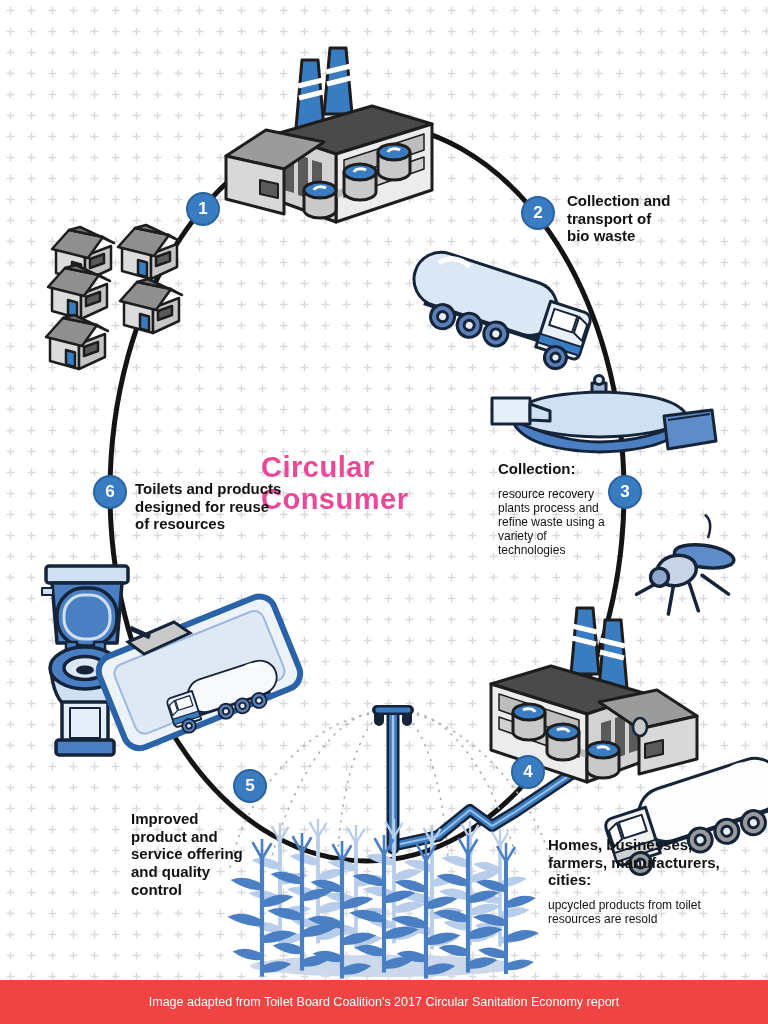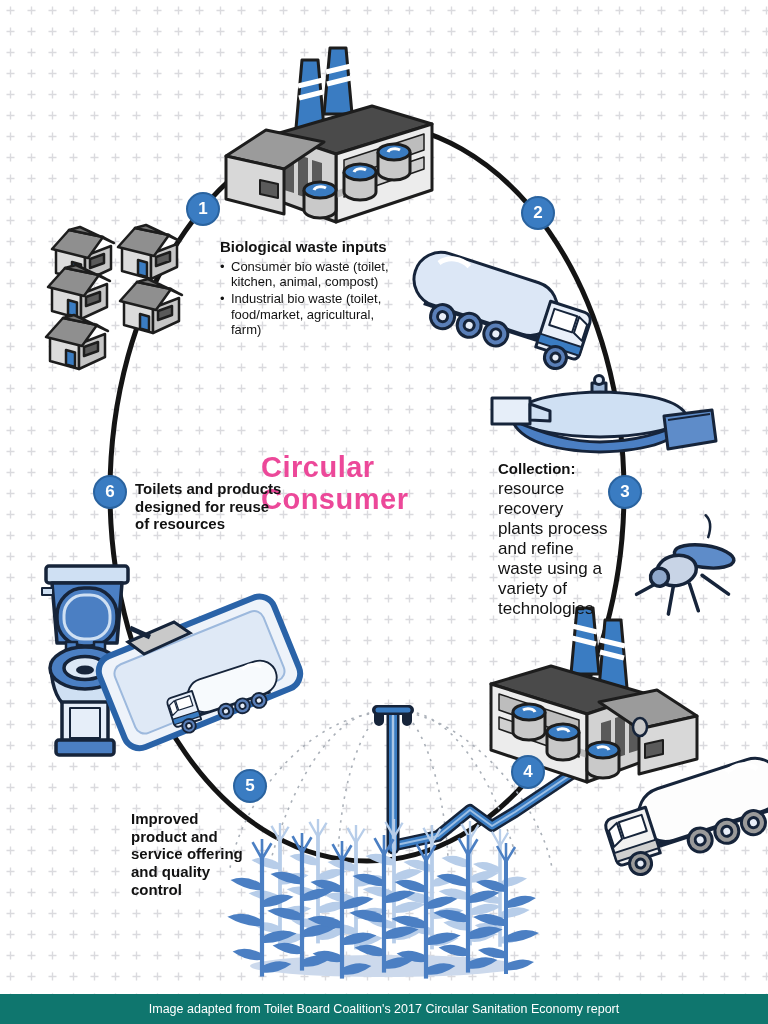--- a/index.html
+++ b/index.html
@@ -1,31 +1,31 @@
 <!DOCTYPE html>
 <html><head>
 <meta charset="utf-8">
 <style>
   html,body{margin:0;padding:0;background:#fff;}
   #page{position:relative;width:768px;height:1024px;overflow:hidden;background:#fff;
         font-family:"Liberation Sans",sans-serif;}
   #scene{position:absolute;left:0;top:0;}
   .step{position:absolute;color:#121212;line-height:1.18;font-size:13px;}
   .step .h{font-weight:700;font-size:15px;display:block;}
-  .step .b{display:block;font-size:17px;margin-top:1px;}
+  .step .b{display:block;font-size:12px;margin-top:9px;}
   .step ul{margin:3px 0 0;padding:0;list-style:none;font-size:13px;}
   .step li{padding-left:11px;position:relative;margin-bottom:2px;}
   .step li::before{content:"\2022";position:absolute;left:0;}
   .badge{position:absolute;width:30px;height:30px;border-radius:50%;
          background:#3a7cc2;border:2px solid #2a639f;color:#fff;font-weight:700;
          font-size:17px;display:flex;align-items:center;justify-content:center;}
   #title{position:absolute;left:261px;top:452px;width:215px;text-align:left;
          color:#ec4899;font-weight:800;font-size:29px;line-height:1.1;letter-spacing:.5px;}
   #title span{display:block;}
-  #footer{position:absolute;left:0;bottom:0;width:768px;height:30px;background:#0f766e;
+  #footer{position:absolute;left:0;bottom:0;width:768px;height:44px;background:#ef4444;
           color:#fff;font-size:12.5px;display:flex;align-items:center;justify-content:center;}
 </style>
 </head>
 <body>
 
 <div id="page">
 
 <svg id="scene" width="768" height="1024" viewBox="0 0 768 1024">
   <defs>
     <pattern id="plusgrid" width="21" height="21" patternUnits="userSpaceOnUse">
@@ -228,34 +228,34 @@
   <div class="badge" style="left:511px;top:755px">
     <span>4</span>
     </div>
   <div class="badge" style="left:233px;top:769px">
     <span>5</span>
     </div>
   <div class="badge" style="left:93px;top:475px">
     <span>6</span>
     </div>
 
-  <div class="step" style="left:220px;top:238px;width:185px">
-    <span class="h">Biological waste inputs</span>
-    <ul>
-      <li>Consumer bio waste (toilet, kitchen, animal, compost)</li>
-      <li>Industrial bio waste (toilet, food/market, agricultural, farm)</li>
-    </ul>
-  </div>
-
+
+  <div class="step" style="left:567px;top:192px;width:104px">
+    <span class="h">Collection and transport of bio waste</span>
+  </div>
 
   <div class="step" style="left:498px;top:460px;width:112px">
     <span class="h">Collection:</span>
     <span class="b">resource recovery plants process and refine waste using a variety of technologies</span>
   </div>
 
+  <div class="step" style="left:548px;top:836px;width:205px">
+    <span class="h">Homes, businesses, farmers, manufacturers, cities:</span>
+    <span class="b">upcycled products from toilet resources are resold</span>
+  </div>
 
   <div class="step" style="left:131px;top:810px;width:126px">
     <span class="h">Improved product and service offering and quality control</span>
   </div>
 
   <div class="step" style="left:135px;top:480px;width:150px">
     <span class="h">Toilets and products designed for reuse of resources</span>
   </div>
 
   <div id="footer">

